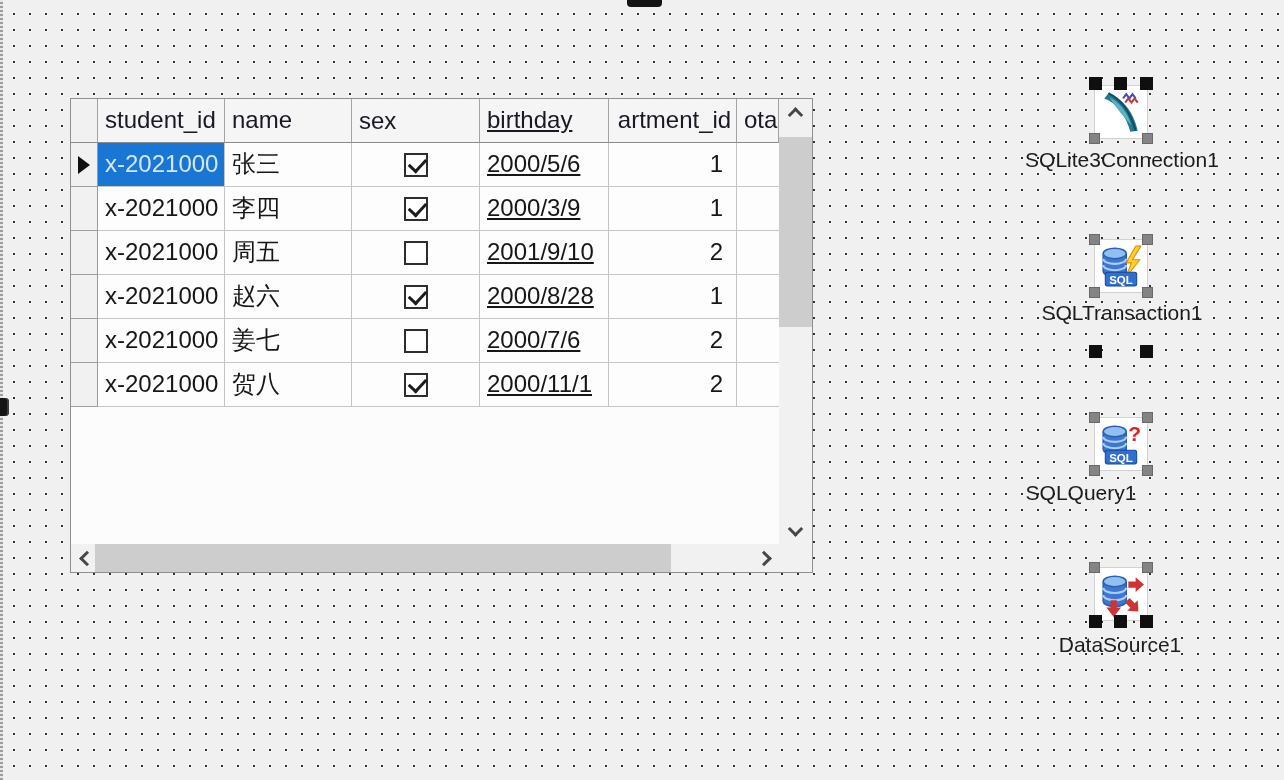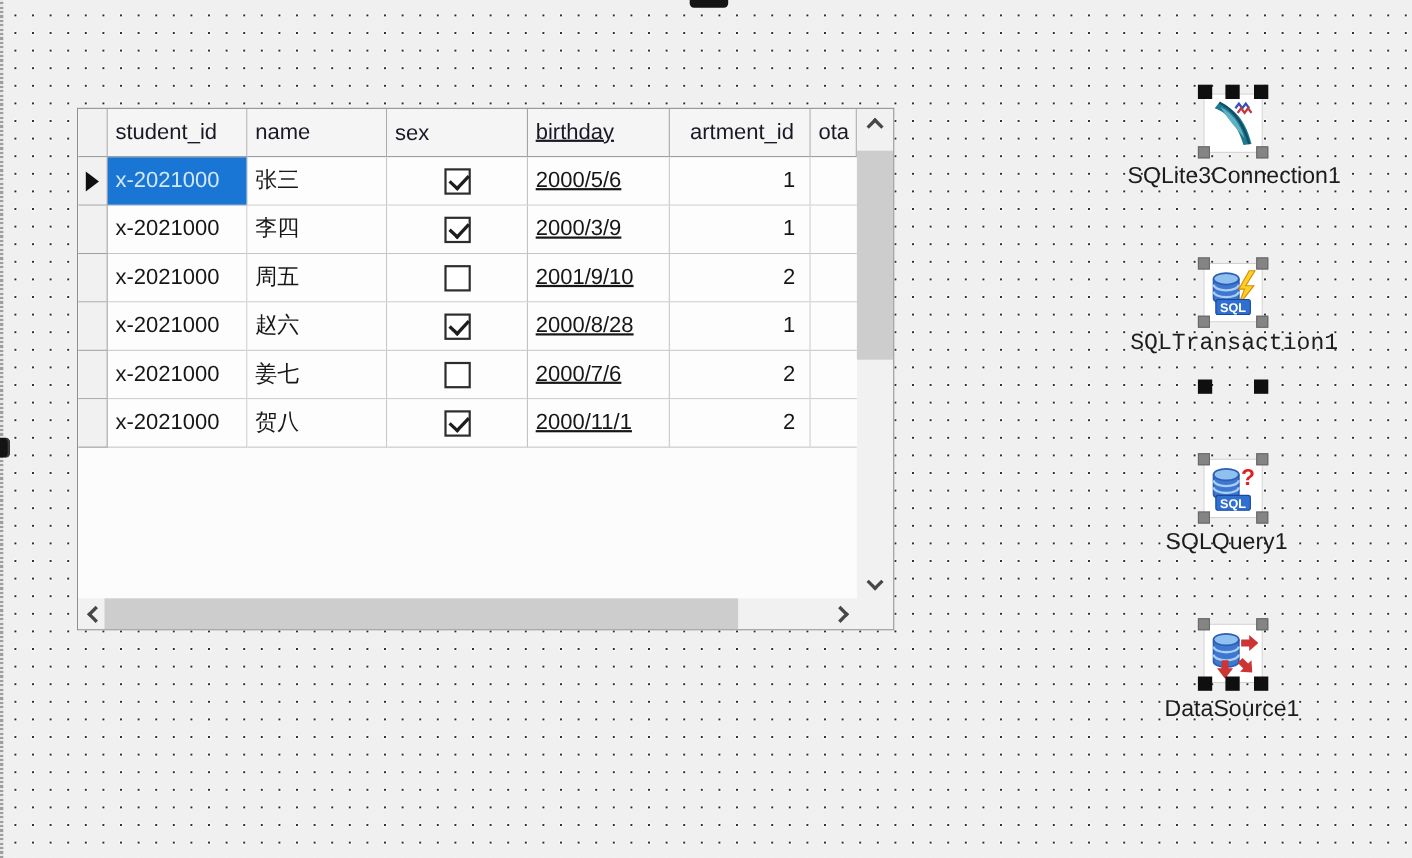--- a/index.html
+++ b/index.html
@@ -17,21 +17,21 @@
   .form-handle.top{left:627px;top:0;width:35px;height:7px;border-radius:0 0 4px 4px;}
   .form-handle.left{left:0;top:398px;width:9px;height:18px;border-radius:0 4px 4px 0;
     box-shadow:inset -2px 0 0 #3c3c3c;}
 
   
   .dbgrid{position:absolute;left:70px;top:98px;width:743px;height:475px;
     border:1px solid #8f8f8f;background:#fcfcfc;overflow:hidden;}
   .grid-content{position:absolute;left:0;top:0;right:33px;bottom:28px;overflow:hidden;background:#fcfcfc;}
   .grow{display:flex;height:44px;}
   .cell{height:44px;border-right:1px solid #c3c3c3;border-bottom:1px solid #c6c6c6;
-    font-size:20px;color:#161616;line-height:42px;padding:0 0 0 7px;
+    font-size:24px;color:#161616;line-height:42px;padding:0 0 0 7px;
     overflow:hidden;white-space:nowrap;background:#fdfdfd;}
   .hdr .cell{background:#f5f5f5;border-right:1px solid #a3a3a3;border-bottom:1px solid #8a8a8a;
     color:#191925;}
   .c-ind{width:27px;background:#f1f1f1;border-right:1px solid #9a9a9a;border-bottom:1px solid #9e9e9e;
     padding:0;display:flex;align-items:center;justify-content:center;flex:none;}
   .hdr .c-ind{background:#f1f1f1;}
   .c-sid{width:127px;flex:none;}
   .c-name{width:127px;flex:none;}
   .c-sex{width:128px;flex:none;display:flex;align-items:center;justify-content:center;padding:0;}
   .c-bday{width:129px;flex:none;text-decoration:underline;}
@@ -212,37 +212,37 @@
       <ellipse cx="16" cy="10" rx="11" ry="5" fill="#8fc0f0" stroke="#2c5fb4" stroke-width="1.5"></ellipse>
       <polygon points="36,3 27,19 32,19 26,34 40,16 33,16 41,3" fill="#ffd028" stroke="#d98e00" stroke-width="1"></polygon>
       <rect x="7" y="28" width="30" height="13" rx="2" fill="#2f6fd0" stroke="#17479e"></rect>
       <text x="22" y="39" font-size="11" font-weight="bold" fill="#ffffff" text-anchor="middle" font-family="Liberation Sans, sans-serif">SQL</text>
     </svg>
     <i class="gh tl"></i>
     <i class="gh tr"></i>
     <i class="gh bl"></i>
     <i class="gh br"></i>
   </div>
-  <div class="comp-label" style="left:1122px;top:301px;font-family:Liberation Mono, monospace;">SQLTransaction1</div>
+  <div class="comp-label" style="left:1122px;top:301px;">SQLTransaction1</div>
 
   <div class="comp-tile" style="left:1094px;top:417px;">
     <svg viewBox="0 0 44 44">
       <path d="M5 10 v17 a11 5 0 0 0 22 0 v-17" fill="#3e77cf" stroke="#2c5fb4" stroke-width="1.5"></path>
       <path d="M5 15 a11 5 0 0 0 22 0 M5 21 a11 5 0 0 0 22 0" stroke="#a9cdf4" stroke-width="2" fill="none"></path>
       <ellipse cx="16" cy="10" rx="11" ry="5" fill="#8fc0f0" stroke="#2c5fb4" stroke-width="1.5"></ellipse>
       <text x="35" y="19" font-size="20" font-weight="bold" fill="#dd2222" text-anchor="middle" font-family="Liberation Sans, sans-serif">?</text>
       <rect x="7" y="28" width="30" height="13" rx="2" fill="#2f6fd0" stroke="#17479e"></rect>
       <text x="22" y="39" font-size="11" font-weight="bold" fill="#ffffff" text-anchor="middle" font-family="Liberation Sans, sans-serif">SQL</text>
     </svg>
     <i class="gh tl"></i>
     <i class="gh tr"></i>
     <i class="gh bl"></i>
     <i class="gh br"></i>
   </div>
-  <div class="comp-label" style="left:1115px;top:481px;">SQLQuery1</div>
+  <div class="comp-label" style="left:1081px;top:481px;">SQLQuery1</div>
 
   <div class="comp-tile" style="left:1094px;top:567px;">
     <svg viewBox="0 0 44 44">
       <path d="M5 10 v19 a11 5 0 0 0 22 0 v-19" fill="#3e77cf" stroke="#2c5fb4" stroke-width="1.5"></path>
       <path d="M5 16 a11 5 0 0 0 22 0 M5 23 a11 5 0 0 0 22 0" stroke="#a9cdf4" stroke-width="2" fill="none"></path>
       <ellipse cx="16" cy="10" rx="11" ry="5" fill="#8fc0f0" stroke="#2c5fb4" stroke-width="1.5"></ellipse>
       <g fill="#ce3434">
         <path d="M29 10 h7 v-4 l8 7 -8 7 v-4 h-7 z"></path>
         <path d="M12 28 h6 v7 h4 l-7 9 -7 -9 h4 z"></path>
         <g transform="rotate(45 33 33)">

